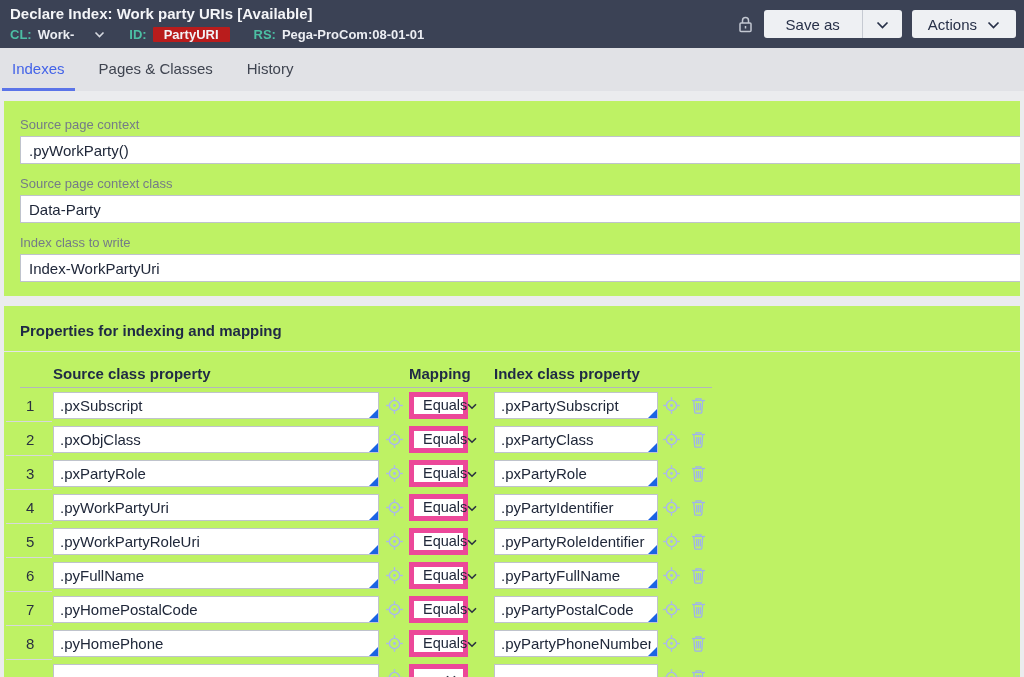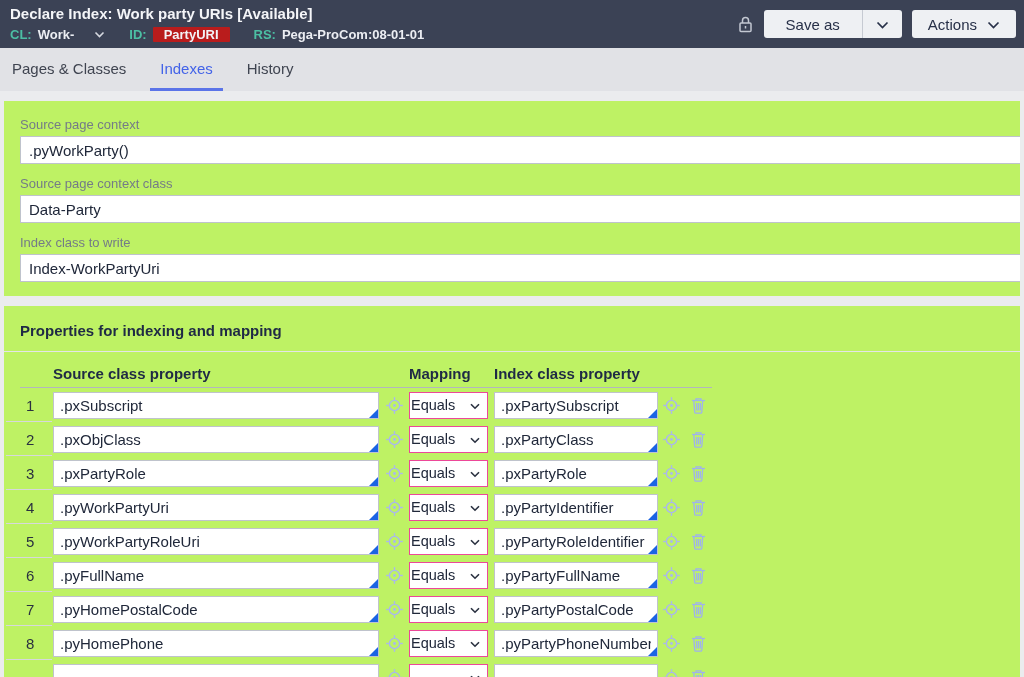--- a/index.html
+++ b/index.html
@@ -80,23 +80,23 @@
   .cellin input {
     width:100%; height:27px; border:1px solid #bfc3cc; background:#fff;
     padding:0 6px; font-size:15px; color:#20283a; font-family:inherit; outline:none;
   }
   .tri {
     position:absolute; right:1px; bottom:1px; width:0; height:0;
     border-left:9px solid transparent; border-bottom:9px solid #1b64e4;
   }
   .iconcell { display:flex; justify-content:center; align-items:center; }
   .fakeselect {
-    width:79px; height:27px; border:1px solid #ec4899; background:#fff;
+    width:59px; height:27px; border:5px solid #ec4899; background:#fff;
     display:flex; align-items:center; justify-content:space-between;
-    padding:0 7px 0 1px; font-size:14.5px; color:#20283a; cursor:default;
+    padding:0 7px 0 9px; font-size:14.5px; color:#20283a; cursor:default;
   }
   .fakeselect .chev { color:#2a3140; }
   .crosshair { color:#a9b6ef; }
   .trash { color:#9fb2ec; }
 </style>
 </head>
 <body>
 
 <div class="topbar">
   <div class="topbar-left">
@@ -142,22 +142,22 @@
       <span class="chev">
         <svg width="13" height="9" viewBox="0 0 13 9">
             <polyline points="1.5,1.5 6.5,6.5 11.5,1.5" fill="none" stroke="currentColor" stroke-width="1.7"></polyline>
           </svg>
       </span>
     </div>
   </div>
 </div>
 
 <div class="tabbar">
+  <div class="tab active">Indexes</div>
   <div class="tab">Pages &amp; Classes</div>
-  <div class="tab active">Indexes</div>
   <div class="tab">History</div>
 </div>
 
 <div class="panel panel-form">
   <div class="field">
     <div class="field-label">Source page context</div>
     <input type="text" value=".pyWorkParty()" style="">
   </div>
   <div class="field">
     <div class="field-label">Source page context class</div>

